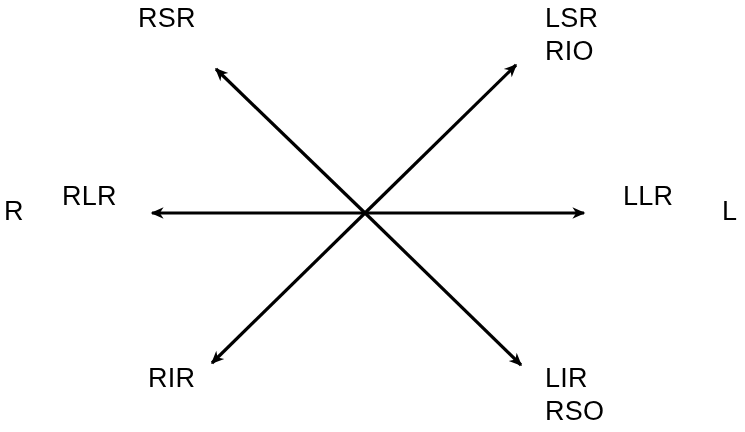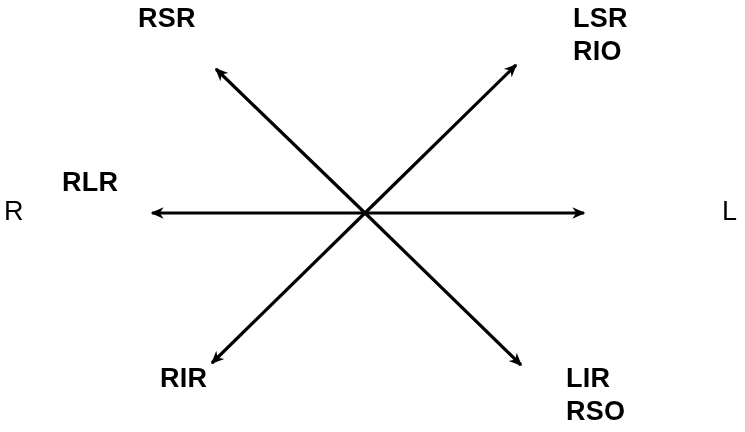--- a/index.html
+++ b/index.html
@@ -22,34 +22,34 @@
     top: 0;
     width: 745px;
     height: 432px;
   }
   .label {
     position: absolute;
     color: #000000;
     font-family: "Liberation Sans", sans-serif;
     font-size: 27px;
     line-height: 33px;
-    font-weight: 700;
+    font-weight: 400;
     white-space: nowrap;
     letter-spacing: 0.2px;
   }
   .label .ln {
     display: block;
   }
   
   .lbl-tl   { left: 138px; top: 2px;   text-align: left; }
-  .lbl-tr   { left: 545px; top: 2px;   text-align: left; margin-left: 28px; }
-  .lbl-ml   { left: 62px;  top: 166px; text-align: left; }
+  .lbl-tr   { left: 545px; top: 2px;   text-align: left; }
+  .lbl-ml   { left: 62px;  top: 180px; text-align: left; }
   .lbl-mr   { left: 623px; top: 180px; text-align: left; }
-  .lbl-bl   { left: 160px; top: 362px; text-align: left; }
-  .lbl-br   { left: 545px; top: 362px; text-align: left; margin-left: 21px; }
+  .lbl-bl   { left: 148px; top: 362px; text-align: left; }
+  .lbl-br   { left: 545px; top: 362px; text-align: left; }
   .side-marker {
     position: absolute;
     color: #000000;
     font-family: "Liberation Sans", sans-serif;
     font-size: 27px;
     line-height: 27px;
     font-weight: 400;
   }
   .marker-r { left: 4px;   top: 198px; }
   .marker-l { left: 722px; top: 198px; }
@@ -86,20 +86,21 @@
   <div class="label lbl-tr">
     <span class="ln">LSR</span>
     <span class="ln">RIO</span>
   </div>
 
   <div class="label lbl-ml">
     <span class="ln">RLR</span>
   </div>
 
   <div class="label lbl-mr">
+    <span class="ln">LLR</span>
   </div>
 
   <div class="label lbl-bl">
     <span class="ln">RIR</span>
   </div>
 
   <div class="label lbl-br">
     <span class="ln">LIR</span>
     <span class="ln">RSO</span>
   </div>

